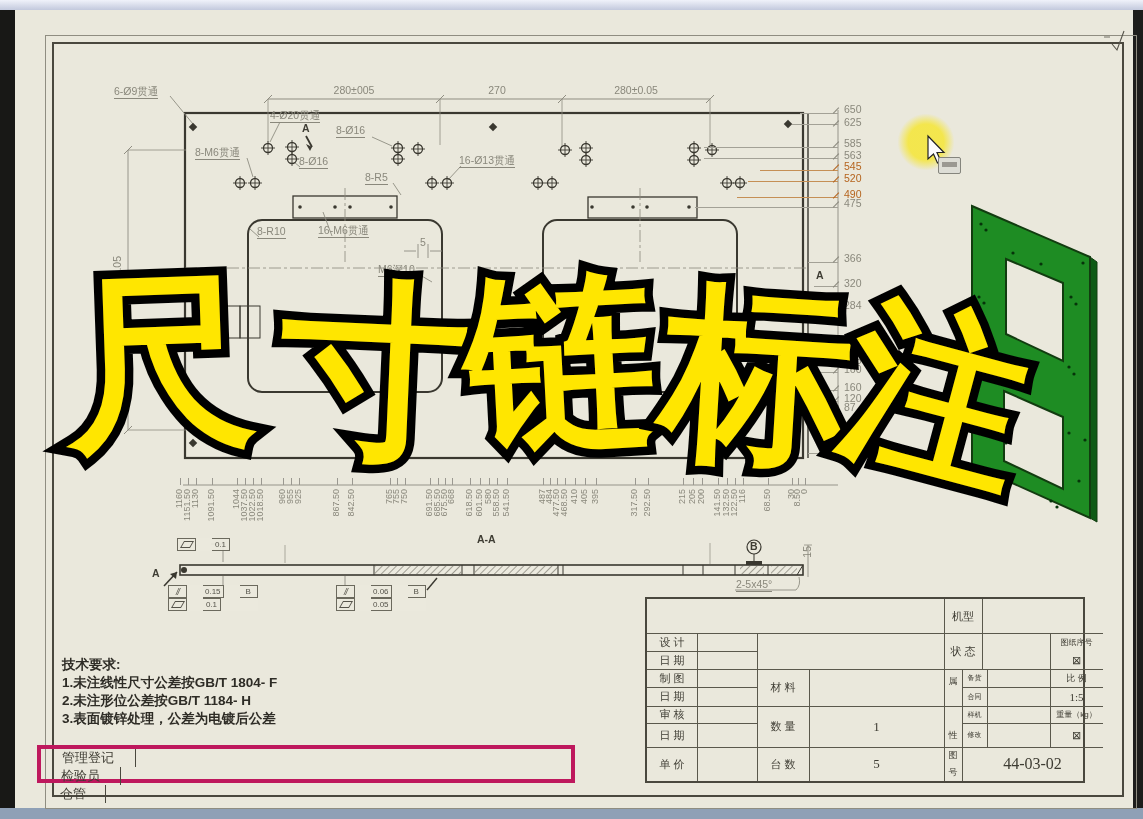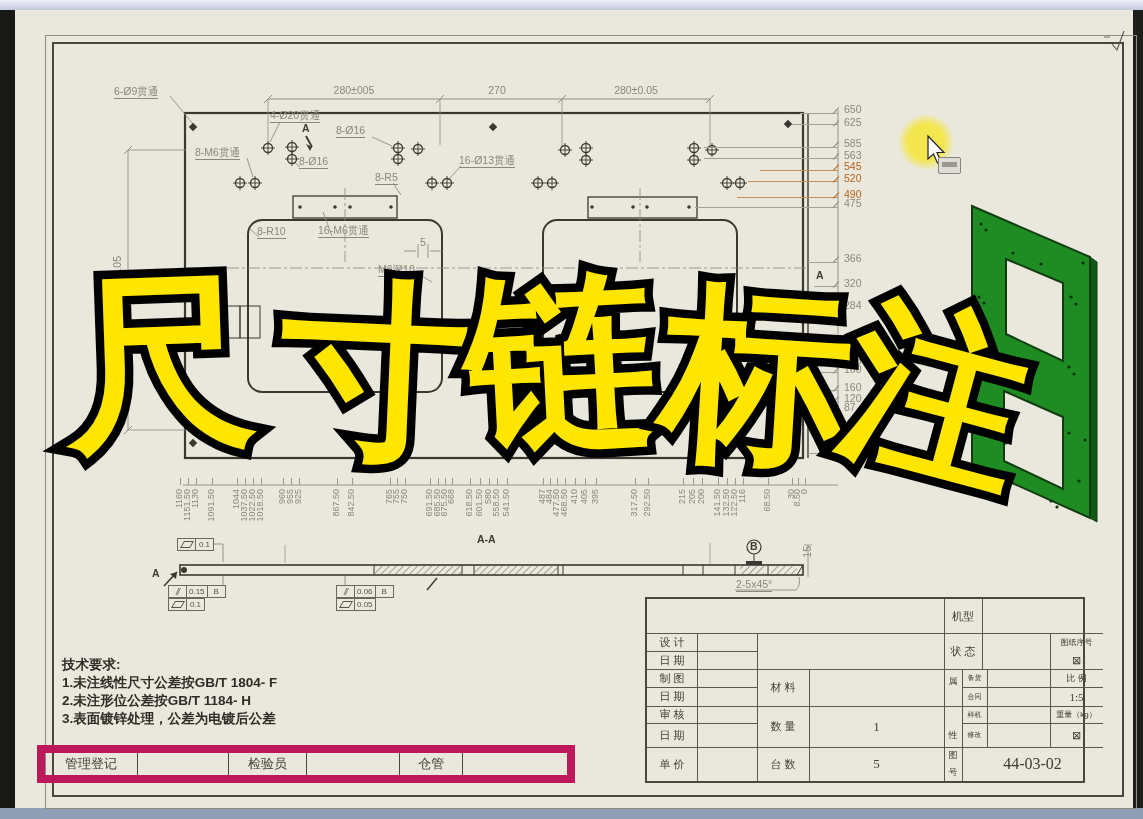--- a/index.html
+++ b/index.html
@@ -20,34 +20,34 @@
   .vtext{writing-mode:vertical-rl;transform:rotate(180deg);}
   .bch{font-size:9px;}
   .rch{font-size:10.5px;}
   .hl{color:#b5641e;}
   .tick{position:absolute;width:8px;height:1px;background:#8a887c;transform:rotate(-45deg);z-index:3;}
   .stub{position:absolute;width:1px;height:7px;background:#9a9890;z-index:3;}
   .leader{position:absolute;height:1px;background:#a3a196;z-index:2;}
   .leader.tan{background:#c58f55;}
   
   .gdt{position:absolute;z-index:4;}
-  .gdt-row{display:flex;background:rgba(234,232,220,.92);}
+  .gdt-row{display:flex;background:rgba(234,232,220,.92);gap:16px;}
   .gdt-cell{display:flex;align-items:center;justify-content:center;height:11px;min-width:13px;
     padding:0 2px;border:1px solid #6b695d;border-left:none;font-size:8px;color:#55534a;}
   .gdt-row .gdt-cell:first-child{border-left:1px solid #6b695d;}
   .flt{display:inline-block;width:8px;height:5px;border:1px solid #55534a;transform:skewX(-30deg);}
   .par{font-size:9px;font-style:italic;letter-spacing:-1px;}
   
   .code-box{position:absolute;left:52px;top:52px;width:215px;height:36px;border:2px solid #514f44;z-index:4;}
   .code-label{position:absolute;left:0;top:0;width:51px;height:100%;border-right:2px solid #514f44;
     display:flex;align-items:center;justify-content:center;font-size:15px;color:#3e3c33;letter-spacing:1px;}
   
   .tech-req{position:absolute;left:62px;top:656px;z-index:4;color:#2e2c26;font-size:13.5px;font-weight:bold;line-height:18px;}
   
-  .bottom-row{position:absolute;left:37px;top:745px;width:538px;height:38px;border:8px solid #be185d;box-sizing:border-box;z-index:4;display:flex;}
+  .bottom-row{position:absolute;left:37px;top:745px;width:538px;height:38px;border:4px solid #be185d;box-sizing:border-box;z-index:4;display:flex;flex-direction:column;}
   .br-cell{height:100%;border-right:1.5px solid #4a483e;display:flex;align-items:center;justify-content:center;
     font-size:13px;color:#3e3c33;box-sizing:border-box;}
   .br-cell:last-child{border-right:none;}
   
   .title-block{position:absolute;left:645px;top:597px;width:440px;height:186px;border:2px solid #4a483e;box-sizing:border-box;z-index:4;}
   .tl-h,.tl-v{position:absolute;background:#5a584c;}
   .tl-h{height:1px;}
   .tl-v{width:1px;}
   .tl-t{position:absolute;display:flex;align-items:center;justify-content:center;color:#3e3c33;font-size:11px;white-space:nowrap;}
   .serif{font-family:"Liberation Serif",serif;}
@@ -331,21 +331,21 @@
       <circle cx="689" cy="207" r="1.8" fill="#3a3830"></circle>
     </svg>
 
   <div class="dimlayer" id="dimlayer">
       <span class="dim u" style="left: 114px; top: 86px;">6-Ø9贯通</span>
       <span class="dim u" style="left: 270px; top: 110px;">4-Ø20贯通</span>
       <span class="dim u" style="left: 336px; top: 125px;">8-Ø16</span>
       <span class="dim u" style="left: 195px; top: 147px;">8-M6贯通</span>
       <span class="dim u" style="left: 299px; top: 156px;">8-Ø16</span>
       <span class="dim u" style="left: 459px; top: 155px;">16-Ø13贯通</span>
-      <span class="dim u" style="left: 365px; top: 172px; margin-left: 10px;">8-R5</span>
+      <span class="dim u" style="left: 365px; top: 172px;">8-R5</span>
       <span class="dim u" style="left: 257px; top: 226px;">8-R10</span>
       <span class="dim u" style="left: 318px; top: 225px;">16-M6贯通</span>
       <span class="dim" style="left: 420px; top: 237px;">5</span>
       <span class="dim u" style="left: 378px; top: 264px;">M6深10</span>
       <span class="dim dk" style="left: 302px; top: 123px;">A</span>
       <span class="dim dk" style="left: 816px; top: 270px;">A</span>
       <span class="dim dk" style="left: 477px; top: 534px;">A-A</span>
       <span class="dim dk" style="left: 152px; top: 568px;">A</span>
       <span class="dim u" style="left: 736px; top: 579px;">2-5x45°</span>
       <span class="dim vtext" style="left: 802px; top: 546px;">15</span>

